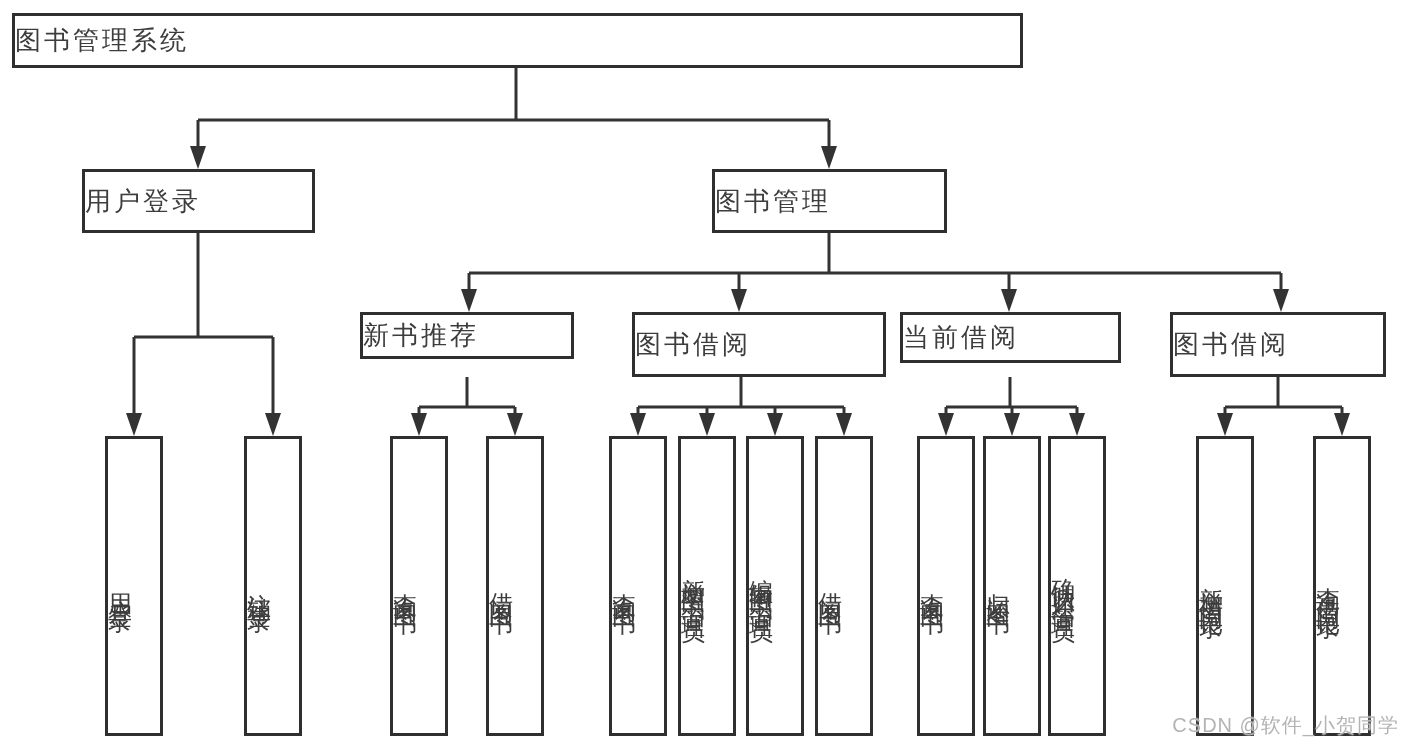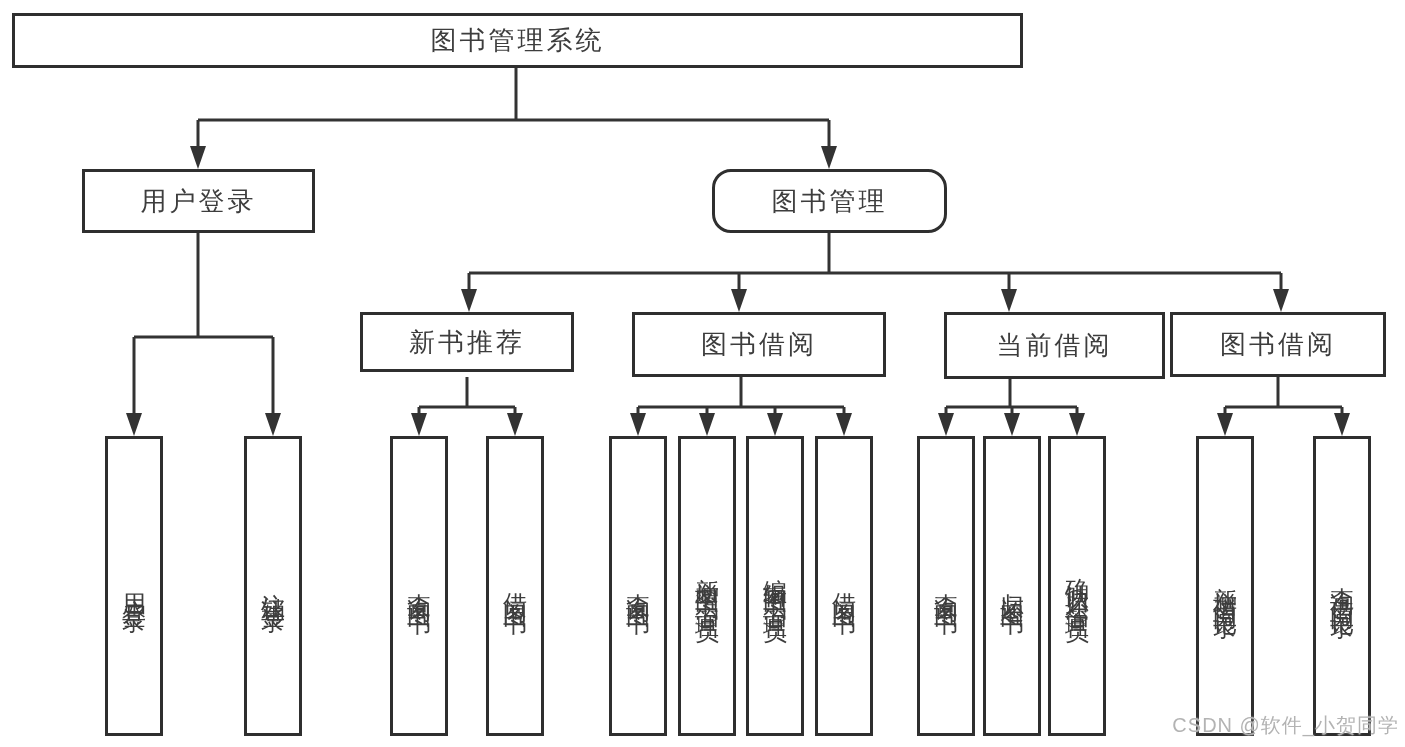--- a/index.html
+++ b/index.html
@@ -23,21 +23,21 @@
     position: absolute;
     left: 0; top: 0;
     width: 1405px; height: 747px;
   }
   .node {
     position: absolute;
     border: 3px solid var(--border);
     background: #ffffff;
     display: flex;
     align-items: center;
-    justify-content: center;
+    justify-content: flex-start;
     color: var(--text);
     z-index: 2;
   }
   .node.horizontal { font-size: 26px; }
   .node.horizontal .node-label {
     letter-spacing: 3px;
     white-space: nowrap;
   }
   .node.vertical { font-size: 24px; }
   .node.vertical .node-label {
@@ -117,30 +117,30 @@
       <polyline points="1342,407 1342,417" fill="none" stroke="#333333" stroke-width="3"></polyline>
     </svg>
 
   <div class="watermark">CSDN @软件_小贺同学</div>
 <div class="node horizontal" style="left: 12px; top: 13px; width: 1011px; height: 55px;">
       <span class="node-label">图书管理系统</span>
     </div>
     <div class="node horizontal" style="left: 82px; top: 169px; width: 233px; height: 64px;">
       <span class="node-label">用户登录</span>
     </div>
-    <div class="node horizontal" style="left: 712px; top: 169px; width: 235px; height: 64px; border-radius: 19px;">
+    <div class="node horizontal" style="left: 712px; top: 169px; width: 235px; height: 64px;">
       <span class="node-label">图书管理</span>
     </div>
-    <div class="node horizontal" style="left: 360px; top: 312px; width: 214px; height: 60px; font-family: Liberation Serif, serif;">
+    <div class="node horizontal" style="left: 360px; top: 312px; width: 214px; height: 47px; font-family: Liberation Serif, serif;">
       <span class="node-label">新书推荐</span>
     </div>
     <div class="node horizontal" style="left: 632px; top: 312px; width: 254px; height: 65px;">
       <span class="node-label">图书借阅</span>
     </div>
-    <div class="node horizontal" style="left: 944px; top: 312px; width: 221px; height: 67px;">
+    <div class="node horizontal" style="left: 900px; top: 312px; width: 221px; height: 51px;">
       <span class="node-label">当前借阅</span>
     </div>
     <div class="node horizontal" style="left: 1170px; top: 312px; width: 216px; height: 65px;">
       <span class="node-label">图书借阅</span>
     </div>
     <div class="node vertical" style="left: 105px; top: 436px; width: 58px; height: 300px;">
       <span class="node-label">用户登录</span>
     </div>
     <div class="node vertical" style="left: 244px; top: 436px; width: 58px; height: 300px;">
       <span class="node-label">注销登录</span>

